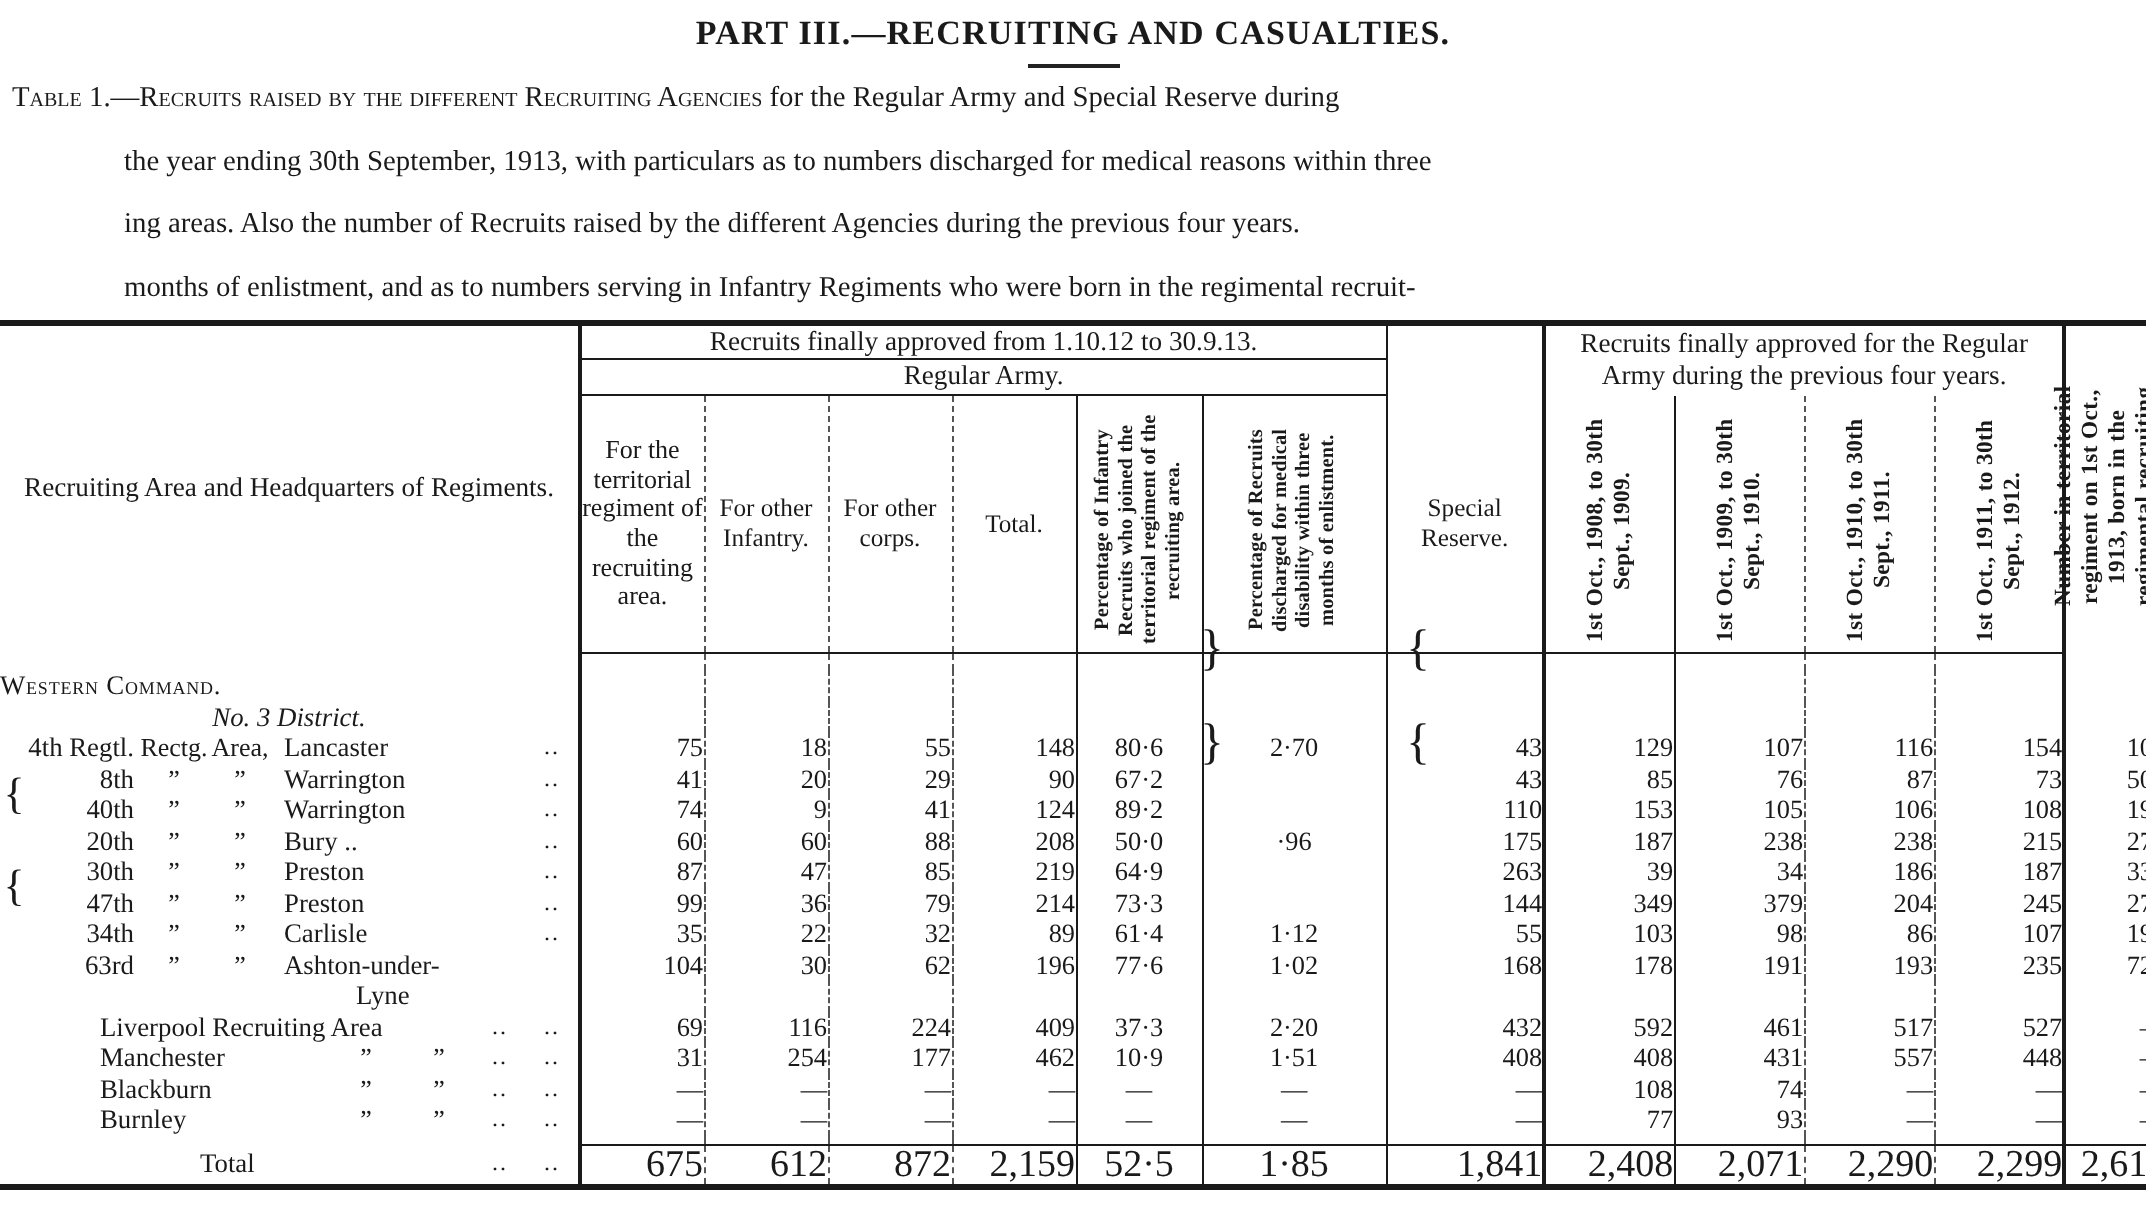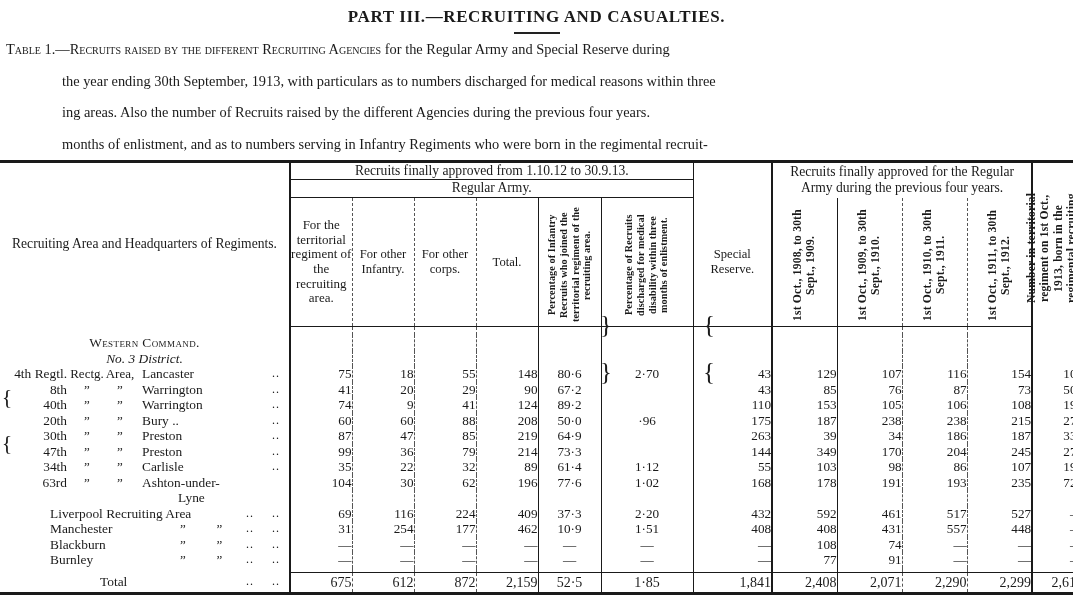--- a/index.html
+++ b/index.html
@@ -141,21 +141,20 @@
     padding: 0 2px;
   }
   td.stub {
     font-size: 13.4px;
     height: 15.5px;
     line-height: 15.5px;
     padding: 0 4px 0 0;
     white-space: nowrap;
   }
   .cmd {
-    text-align: center;
     font-variant: small-caps;
     font-size: 13.2px;
     letter-spacing: 0.4px;
     padding-right: 62px;
     margin-top: 16px;
   }
   .dist {
     text-align: center;
     font-style: italic;
     font-size: 13px;
@@ -201,21 +200,21 @@
   .pct-brace {
     position: absolute;
     font-size: 25px;
     line-height: 1;
     color: #1a1a1a;
   }
   .ind-row td { height: 15.5px; }
   .blank-row td { height: 8px; }
   .totalsep td { height: 4px; }
   td.tot {
-    font-size: 14px;
+    font-size: 19px;
     height: 19px;
     line-height: 19px;
     text-align: right;
     padding: 0 9px 0 2px;
     white-space: nowrap;
   }
   td.tot.pct { text-align: center; padding: 0 2px; }
 </style>
 </head>
 <body>
@@ -493,21 +492,21 @@
               </div>
             </td>
             <td class="num bl">99</td>
             <td class="num bl-dash">36</td>
             <td class="num bl-dash">79</td>
             <td class="num bl-dash">214</td>
             <td class="num pct bl-thin">73·3</td>
             <td class="num pct bl-thin"></td>
             <td class="num bl-thin">144</td>
             <td class="num bl">349</td>
-            <td class="num bl-thin">170</td>
+            <td class="num bl-thin">379</td>
             <td class="num bl-dash">204</td>
             <td class="num bl-dash">245</td>
             <td class="num bl">276</td>
           </tr>
           <tr class="ind-row">
             <td class="stub">
               <div class="stub-grid">
                 <span class="c-brace"></span>
                 <span class="c-regt">34th</span>
                 <span class="c-d1">”</span>
@@ -666,21 +665,21 @@
               </div>
             </td>
             <td class="num bl">—</td>
             <td class="num bl-dash">—</td>
             <td class="num bl-dash">—</td>
             <td class="num bl-dash">—</td>
             <td class="num pct bl-thin">—</td>
             <td class="num pct bl-thin">—</td>
             <td class="num bl-thin">—</td>
             <td class="num bl">77</td>
-            <td class="num bl-thin">91</td>
+            <td class="num bl-thin">93</td>
             <td class="num bl-dash">—</td>
             <td class="num bl-dash">—</td>
             <td class="num bl">—</td>
           </tr>
         </tbody>
       <tbody id="total-rows">
           <tr class="totalsep">
             <td></td>
             <td class="bl bb-thin"></td>
             <td class="bl-dash bb-thin"></td>

